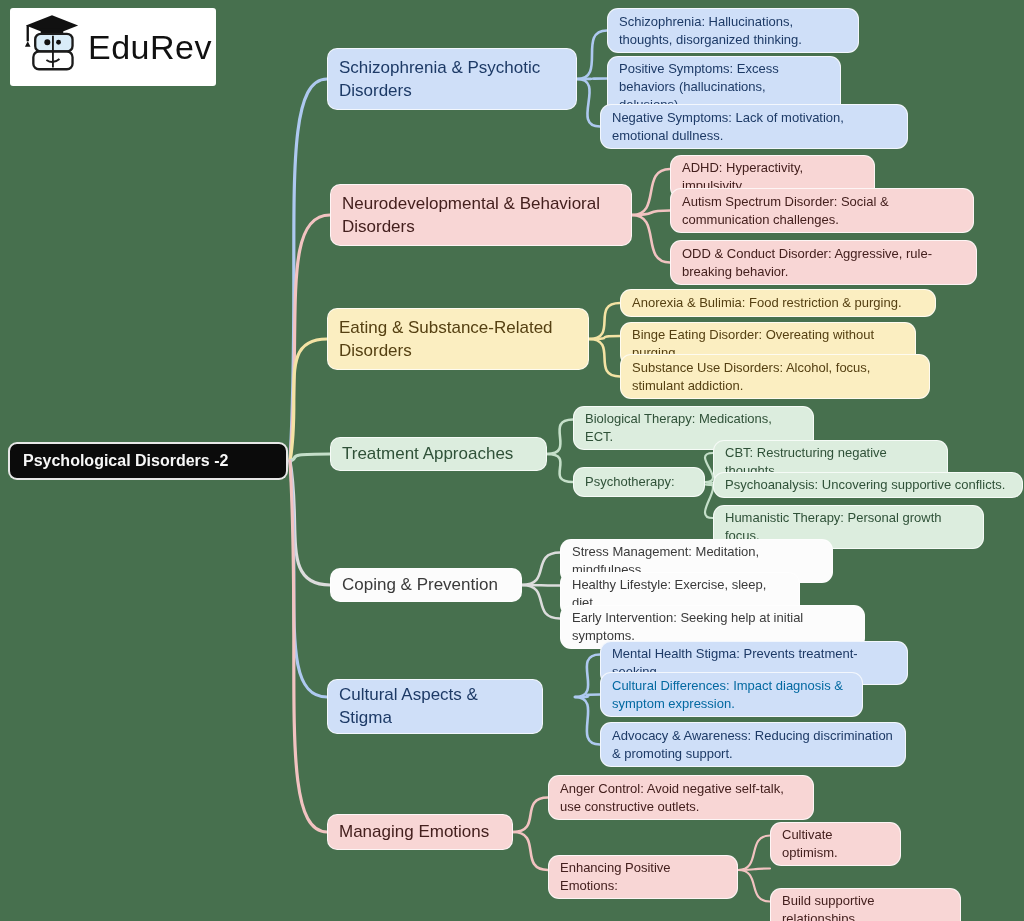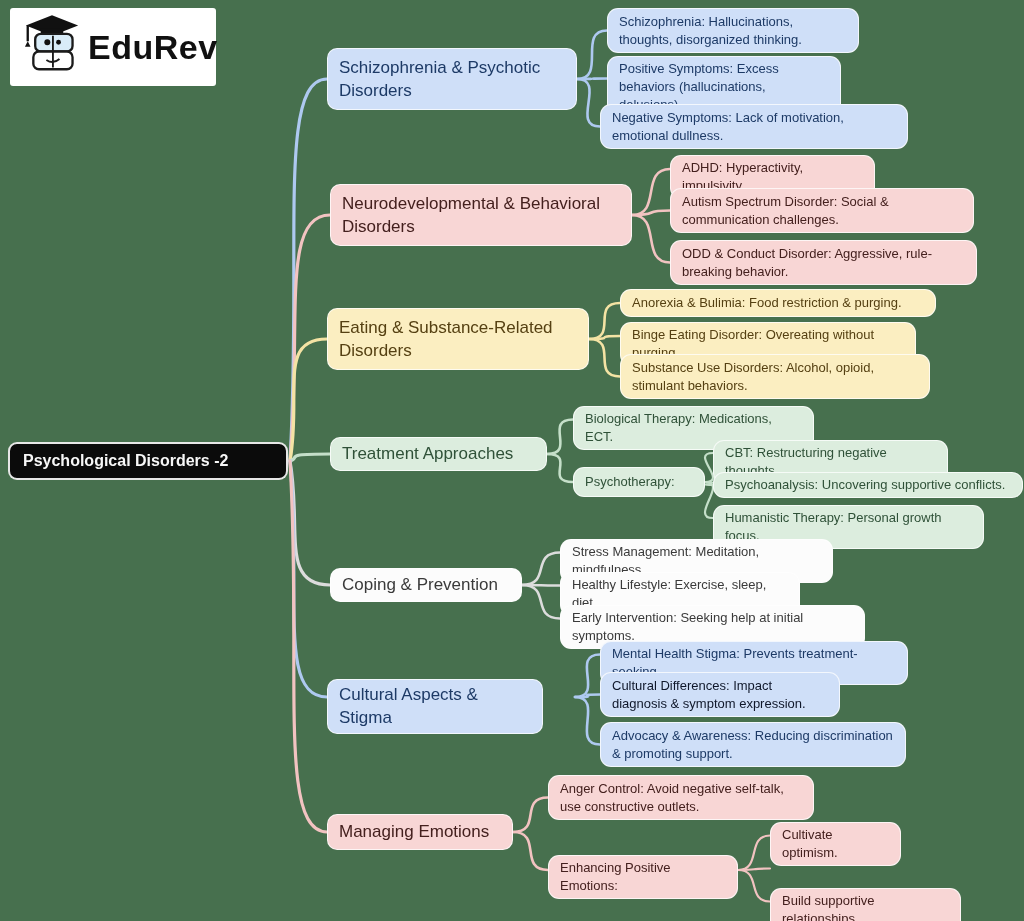--- a/index.html
+++ b/index.html
@@ -5,21 +5,21 @@
   html,body{margin:0;padding:0;background:#47704e;}
   .canvas{
     position:relative;width:1024px;height:921px;background:#47704e;
     font-family:"Liberation Sans", sans-serif;overflow:hidden;
   }
   #connectors{position:absolute;left:0;top:0;width:1024px;height:921px;z-index:1;}
   .logo-card{
     position:absolute;left:10px;top:8px;width:206px;height:78px;background:#ffffff;
     border-radius:3px;z-index:3;display:flex;align-items:center;gap:8px;padding-left:14px;box-sizing:border-box;
   }
-  .logo-text{font-size:34px;font-weight:bold;color:#111;letter-spacing:.5px;}
+  .logo-text{font-size:34px;font-weight:normal;color:#111;letter-spacing:.5px;}
   .root-node{
     position:absolute;z-index:3;background:#0b0b0b;color:#f7f7f7;font-weight:bold;
     font-size:16px;display:flex;align-items:center;padding:0 13px;box-sizing:border-box;
     border-radius:9px;border:2px solid rgba(255,255,255,.9);white-space:nowrap;
   }
   .node{
     position:absolute;z-index:2;box-sizing:border-box;display:flex;align-items:center;
     border-radius:11px;padding:3px 11px;line-height:1.38;border:1px solid rgba(255,255,255,.75);
   }
   .node.branch{font-size:17px;border-radius:10px;}
@@ -87,33 +87,33 @@
     <div class="node leaf" style="background: rgb(207, 223, 248); color: rgb(29, 58, 102); left: 607px; top: 8px; width: 252px; min-height: 45px;">Schizophrenia: Hallucinations, thoughts, disorganized thinking.</div>
     <div class="node leaf" style="background: rgb(207, 223, 248); color: rgb(29, 58, 102); left: 607px; top: 56px; width: 234px; min-height: 45px;">Positive Symptoms: Excess behaviors (hallucinations, delusions).</div>
     <div class="node leaf" style="background: rgb(207, 223, 248); color: rgb(29, 58, 102); left: 600px; top: 104px; width: 308px; min-height: 45px;">Negative Symptoms: Lack of motivation, emotional dullness.</div>
     <div class="node branch" style="background: rgb(248, 214, 213); color: rgb(68, 32, 30); left: 330px; top: 184px; width: 302px; min-height: 62px;">Neurodevelopmental &amp; Behavioral Disorders</div>
     <div class="node leaf" style="background: rgb(248, 214, 213); color: rgb(68, 32, 30); left: 670px; top: 155px; width: 205px; min-height: 28px;">ADHD: Hyperactivity, impulsivity.</div>
     <div class="node leaf" style="background: rgb(248, 214, 213); color: rgb(68, 32, 30); left: 670px; top: 188px; width: 304px; min-height: 45px;">Autism Spectrum Disorder: Social &amp; communication challenges.</div>
     <div class="node leaf" style="background: rgb(248, 214, 213); color: rgb(68, 32, 30); left: 670px; top: 240px; width: 307px; min-height: 45px;">ODD &amp; Conduct Disorder: Aggressive, rule-breaking behavior.</div>
     <div class="node branch" style="background: rgb(251, 238, 193); color: rgb(85, 64, 18); left: 327px; top: 308px; width: 262px; min-height: 62px;">Eating &amp; Substance-Related Disorders</div>
     <div class="node leaf" style="background: rgb(251, 238, 193); color: rgb(85, 64, 18); left: 620px; top: 289px; width: 316px; min-height: 28px;">Anorexia &amp; Bulimia: Food restriction &amp; purging.</div>
     <div class="node leaf" style="background: rgb(251, 238, 193); color: rgb(85, 64, 18); left: 620px; top: 322px; width: 296px; min-height: 28px;">Binge Eating Disorder: Overeating without purging.</div>
-    <div class="node leaf" style="background: rgb(251, 238, 193); color: rgb(85, 64, 18); left: 620px; top: 354px; width: 310px; min-height: 45px;">Substance Use Disorders: Alcohol, opioid, stimulant behaviors.</div>
+    <div class="node leaf" style="background: rgb(251, 238, 193); color: rgb(85, 64, 18); left: 620px; top: 354px; width: 310px; min-height: 45px;">Substance Use Disorders: Alcohol, focus, stimulant addiction.</div>
     <div class="node branch" style="background: rgb(220, 237, 222); color: rgb(47, 81, 56); left: 330px; top: 437px; width: 217px; min-height: 34px;">Treatment Approaches</div>
     <div class="node leaf" style="background: rgb(220, 237, 222); color: rgb(47, 81, 56); left: 573px; top: 406px; width: 241px; min-height: 27px;">Biological Therapy: Medications, ECT.</div>
     <div class="node leaf" style="background: rgb(220, 237, 222); color: rgb(47, 81, 56); left: 573px; top: 467px; width: 132px; min-height: 30px;">Psychotherapy:</div>
     <div class="node leaf" style="background: rgb(220, 237, 222); color: rgb(47, 81, 56); left: 713px; top: 440px; width: 235px; min-height: 26px;">CBT: Restructuring negative thoughts.</div>
     <div class="node leaf" style="background: rgb(220, 237, 222); color: rgb(47, 81, 56); left: 713px; top: 472px; width: 310px; min-height: 26px;">Psychoanalysis: Uncovering supportive conflicts.</div>
     <div class="node leaf" style="background: rgb(220, 237, 222); color: rgb(47, 81, 56); left: 713px; top: 505px; width: 271px; min-height: 26px;">Humanistic Therapy: Personal growth focus.</div>
     <div class="node branch" style="background: rgb(252, 252, 252); color: rgb(58, 58, 58); left: 330px; top: 568px; width: 192px; min-height: 34px;">Coping &amp; Prevention</div>
     <div class="node leaf" style="background: rgb(252, 252, 252); color: rgb(58, 58, 58); left: 560px; top: 539px; width: 273px; min-height: 27px;">Stress Management: Meditation, mindfulness.</div>
     <div class="node leaf" style="background: rgb(252, 252, 252); color: rgb(58, 58, 58); left: 560px; top: 572px; width: 240px; min-height: 27px;">Healthy Lifestyle: Exercise, sleep, diet.</div>
     <div class="node leaf" style="background: rgb(252, 252, 252); color: rgb(58, 58, 58); left: 560px; top: 605px; width: 305px; min-height: 27px;">Early Intervention: Seeking help at initial symptoms.</div>
     <div class="node branch" style="background: rgb(207, 223, 248); color: rgb(29, 58, 102); left: 327px; top: 679px; width: 216px; min-height: 36px;">Cultural Aspects &amp; Stigma</div>
     <div class="node leaf" style="background: rgb(207, 223, 248); color: rgb(29, 58, 102); left: 600px; top: 641px; width: 308px; min-height: 27px;">Mental Health Stigma: Prevents treatment-seeking.</div>
-    <div class="node leaf" style="background: rgb(207, 223, 248); color: #0f172a; left: 600px; top: 672px; width: 240px; min-height: 45px;">Cultural Differences: Impact diagnosis &amp; symptom expression.</div>
+    <div class="node leaf" style="background: rgb(207, 223, 248); color: #0369a1; left: 600px; top: 672px; width: 263px; min-height: 45px;">Cultural Differences: Impact diagnosis &amp; symptom expression.</div>
     <div class="node leaf" style="background: rgb(207, 223, 248); color: rgb(29, 58, 102); left: 600px; top: 722px; width: 306px; min-height: 45px;">Advocacy &amp; Awareness: Reducing discrimination &amp; promoting support.</div>
     <div class="node branch" style="background: rgb(248, 214, 213); color: rgb(68, 32, 30); left: 327px; top: 814px; width: 186px; min-height: 36px;">Managing Emotions</div>
     <div class="node leaf" style="background: rgb(248, 214, 213); color: rgb(68, 32, 30); left: 548px; top: 775px; width: 266px; min-height: 45px;">Anger Control: Avoid negative self-talk, use constructive outlets.</div>
     <div class="node leaf" style="background: rgb(248, 214, 213); color: rgb(68, 32, 30); left: 548px; top: 855px; width: 190px; min-height: 30px;">Enhancing Positive Emotions:</div>
     <div class="node leaf" style="background: rgb(248, 214, 213); color: rgb(68, 32, 30); left: 770px; top: 822px; width: 131px; min-height: 27px;">Cultivate optimism.</div>
     <div class="node leaf" style="background: rgb(248, 214, 213); color: rgb(68, 32, 30); left: 770px; top: 888px; width: 191px; min-height: 27px;">Build supportive relationships.</div>
   </div>
 
 </body></html>

